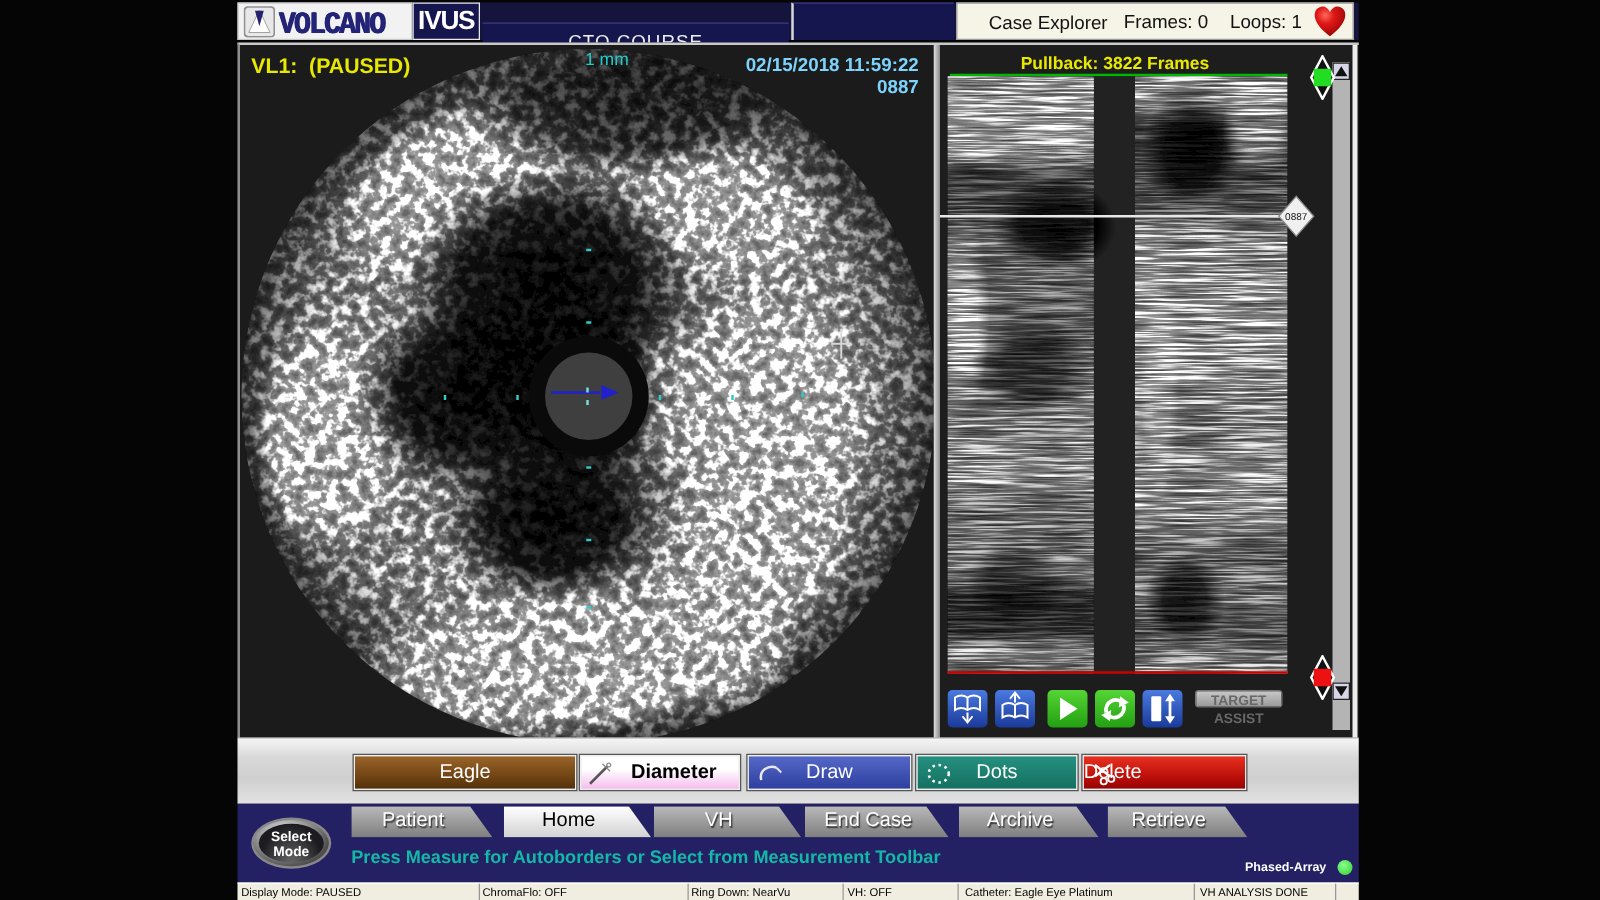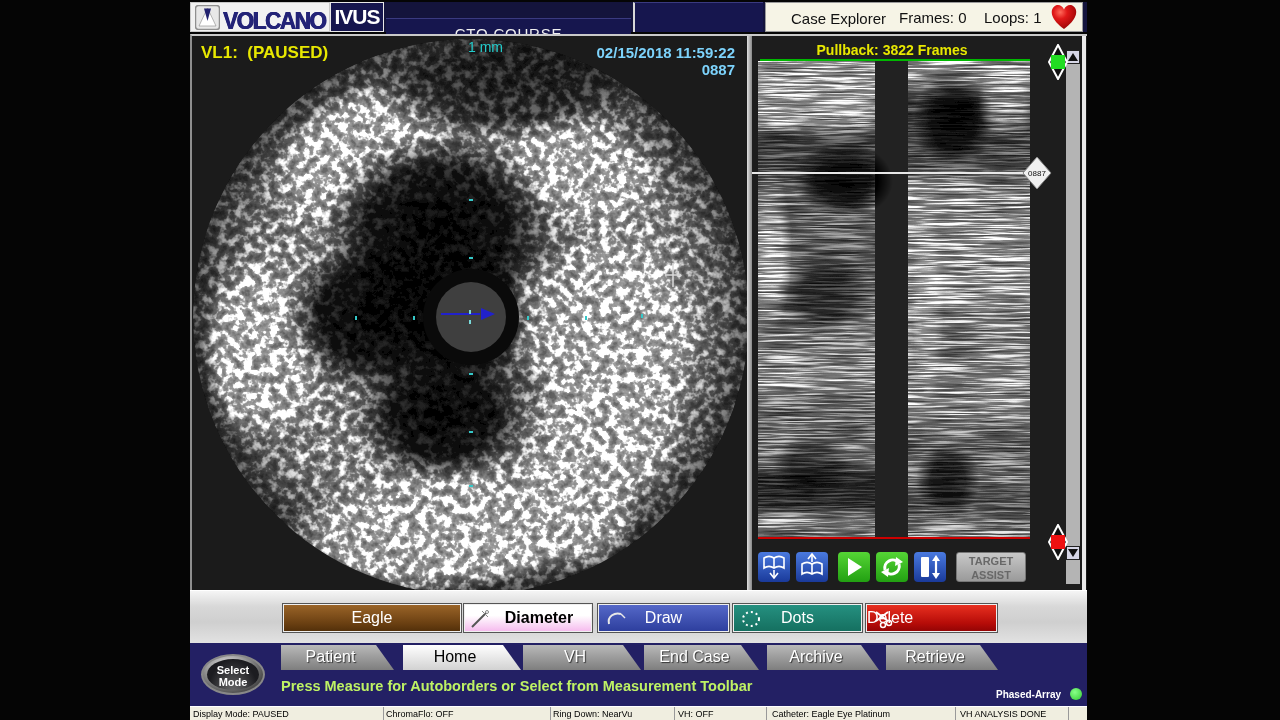--- a/index.html
+++ b/index.html
@@ -5,21 +5,21 @@
 * { margin:0; padding:0; box-sizing:border-box; }
 body { width:1280px; height:720px; background:#050505; position:relative; overflow:hidden;
        font-family:"Liberation Sans", sans-serif; }
 .abs { position:absolute; }
 </style>
 </head>
 <body>
 
 <div class="abs" style="left:190px;top:2px;width:897px;height:30px;background:#14143c;">
 
-  <div class="abs" style="left:0;top:0;width:140px;height:30px;background:#f2f2f2;border:1px solid #c8c8c8;">
+  <div class="abs" style="left:0;top:0;width:140px;height:30px;background:#f2f2f2;border:1px solid #c8c8c8;font-family:Liberation Mono, monospace;">
 
     <svg class="abs" style="left:4px;top:2px;" width="25" height="25" viewBox="0 0 25 25">
       <rect x="0.5" y="0.5" width="24" height="24" rx="3" fill="#e8e8e8" stroke="#909090" stroke-width="1.5"></rect>
       <path d="M12.5 3 L21 21 L4 21 Z" fill="#ffffff" stroke="#888" stroke-width="0.6"></path>
       <path d="M9 3.5 L16 3.5 L12.5 16 Z" fill="#232370"></path>
     </svg>
     <div class="abs" style="left:32px;top:3px;font-size:23px;font-weight:bold;color:#232377;letter-spacing:-1.5px;transform:scale(0.98,1.08);transform-origin:top left;text-shadow:0.6px 0 0 #232377, -0.3px 0 0 #232377;">VOLCANO</div>
   </div>
 
   <div class="abs" style="left:140px;top:0;width:54px;height:30px;background:#16164e;border:1px solid #e8e8e8;color:#fff;font-weight:bold;font-size:21px;text-align:center;line-height:28px;letter-spacing:-1px;">IVUS</div>
@@ -268,21 +268,21 @@
       <rect x="0" y="2" width="32" height="30" rx="4" fill="url(#bluebtn)"></rect>
       <rect x="7" y="7" width="8" height="20" rx="1" fill="#fff"></rect>
       <g stroke="#fff" stroke-width="2.2" fill="none">
         <line x1="22" y1="9" x2="22" y2="25"></line>
       </g>
       <path d="M18 11 L22 5 L26 11 Z" fill="#fff"></path>
       <path d="M18 23 L22 29 L26 23 Z" fill="#fff"></path>
     </g>
   </svg>
 
-  <div class="abs" style="left:204px;top:516px;width:70px;height:30px;background:linear-gradient(#c8c8c8,#9a9a9a);border:1px solid #777;border-radius:3px;color:#686868;font-size:11px;font-weight:bold;text-align:center;line-height:14px;padding-top:1px;">TARGET<br>ASSIST</div>
+  <div class="abs" style="left:204px;top:516px;width:70px;height:14px;background:linear-gradient(#c8c8c8,#9a9a9a);border:1px solid #777;border-radius:3px;color:#686868;font-size:11px;font-weight:bold;text-align:center;line-height:14px;padding-top:1px;">TARGET<br>ASSIST</div>
 </div>
 
 <div class="abs" style="left:1066px;top:50px;width:14px;height:534px;background:#b4b4b4;"></div>
 <div class="abs" style="left:1066px;top:50px;width:14px;height:14px;background:#d6d6e6;border:1px solid #222;"></div>
 <svg class="abs" style="left:1066px;top:50px;" width="14" height="14">
     <path d="M7 3 L12 11 L2 11 Z" fill="#111"></path>
   </svg>
 <div class="abs" style="left:1066px;top:546px;width:14px;height:14px;background:#d6d6e6;border:1px solid #222;"></div>
 <svg class="abs" style="left:1066px;top:546px;" width="14" height="14">
     <path d="M7 11 L12 3 L2 3 Z" fill="#111"></path>
@@ -340,21 +340,21 @@
     <div class="abs" style="left:4px;top:3px;width:52px;height:31px;border-radius:50%;background:radial-gradient(ellipse at 50% 120%, #707070, #1c1c20 70%);color:#fff;font-weight:bold;font-size:11px;text-align:center;line-height:12px;padding-top:5px;">Select<br>Mode</div>
   </div>
 
   <div class="abs" style="left:91px;top:2px;width:113px;height:25px;background:linear-gradient(#b9b9b9,#7e7e7e);clip-path:polygon(0 0, 95px 0, 113px 100%, 0 100%);color:#fff;font-size:16px;line-height:24px;text-align:center;text-shadow:1px 1px 1px #333;padding-right:14px;">Patient</div>
   <div class="abs" style="left:213px;top:2px;width:118px;height:25px;background:linear-gradient(#ffffff,#d2d2d2);clip-path:polygon(0 0, 100px 0, 118px 100%, 0 100%);color:#000;font-size:16px;line-height:24px;text-align:center;padding-right:14px;">Home</div>
   <div class="abs" style="left:333px;top:2px;width:118px;height:25px;background:linear-gradient(#b9b9b9,#7e7e7e);clip-path:polygon(0 0, 100px 0, 118px 100%, 0 100%);color:#fff;font-size:16px;line-height:24px;text-align:center;text-shadow:1px 1px 1px #333;padding-right:14px;">VH</div>
   <div class="abs" style="left:454px;top:2px;width:115px;height:25px;background:linear-gradient(#b9b9b9,#7e7e7e);clip-path:polygon(0 0, 97px 0, 115px 100%, 0 100%);color:#fff;font-size:16px;line-height:24px;text-align:center;text-shadow:1px 1px 1px #333;padding-right:14px;">End Case</div>
   <div class="abs" style="left:577px;top:2px;width:112px;height:25px;background:linear-gradient(#b9b9b9,#7e7e7e);clip-path:polygon(0 0, 94px 0, 112px 100%, 0 100%);color:#fff;font-size:16px;line-height:24px;text-align:center;text-shadow:1px 1px 1px #333;padding-right:14px;">Archive</div>
   <div class="abs" style="left:696px;top:2px;width:112px;height:25px;background:linear-gradient(#b9b9b9,#7e7e7e);clip-path:polygon(0 0, 94px 0, 112px 100%, 0 100%);color:#fff;font-size:16px;line-height:24px;text-align:center;text-shadow:1px 1px 1px #333;padding-right:14px;">Retrieve</div>
 
-  <div class="abs" style="left:91px;top:35px;color:#bef264;font-weight:bold;font-size:14.5px;">Press Measure for Autoborders or Select from Measurement Toolbar</div>
+  <div class="abs" style="left:91px;top:35px;color:#14b8a6;font-weight:bold;font-size:14.5px;">Press Measure for Autoborders or Select from Measurement Toolbar</div>
 
   <div class="abs" style="left:806px;top:46px;color:#fff;font-weight:bold;font-size:10px;">Phased-Array</div>
   <div class="abs" style="left:880px;top:45px;width:12px;height:12px;border-radius:50%;background:radial-gradient(circle at 40% 35%, #8f8, #3c3);"></div>
 </div>
 
 <div class="abs" style="left:190px;top:706px;width:897px;height:28px;background:#f0eee0;border-top:1px solid #fff;font-size:9px;color:#000;">
   <span class="abs" style="left:3px;top:2px;">Display Mode: PAUSED</span>
   <span class="abs" style="left:196px;top:2px;">ChromaFlo: OFF</span>
   <span class="abs" style="left:363px;top:2px;">Ring Down: NearVu</span>
   <span class="abs" style="left:488px;top:2px;">VH: OFF</span>

